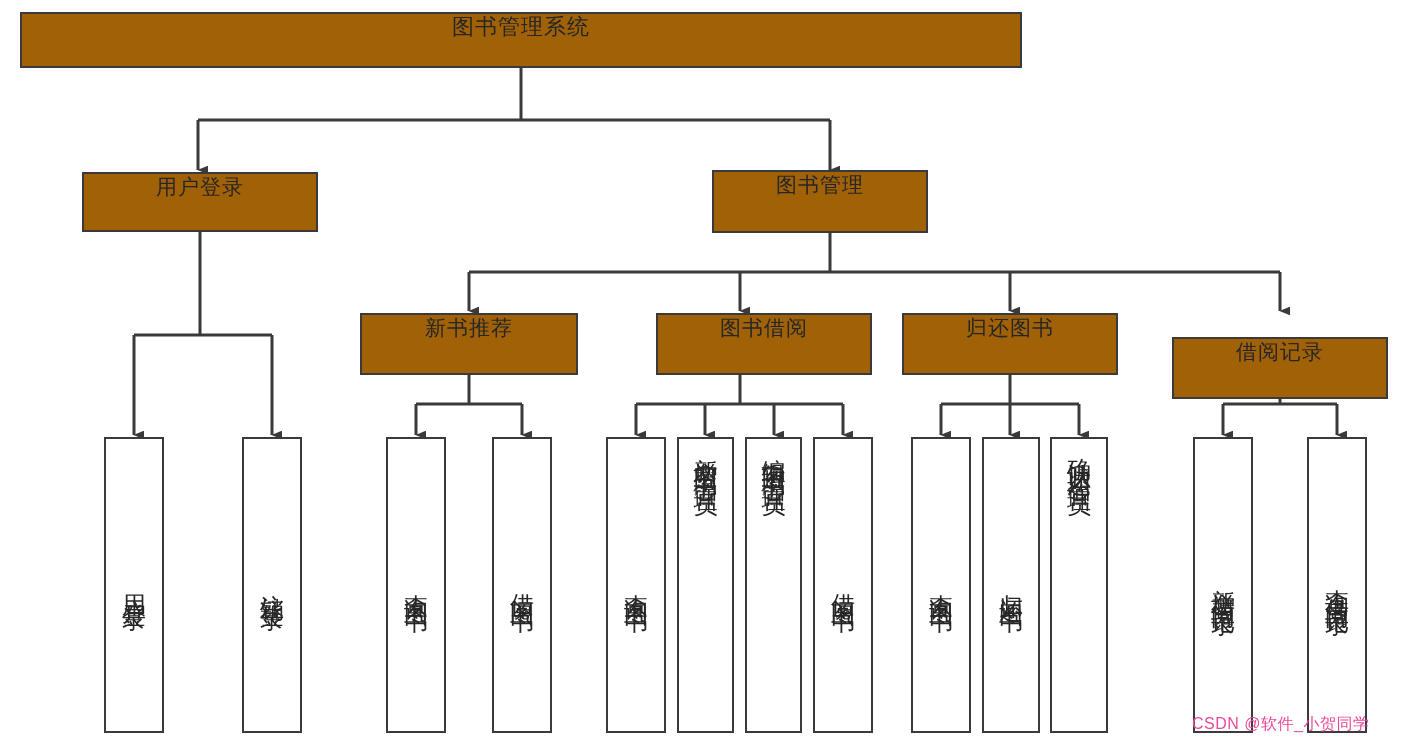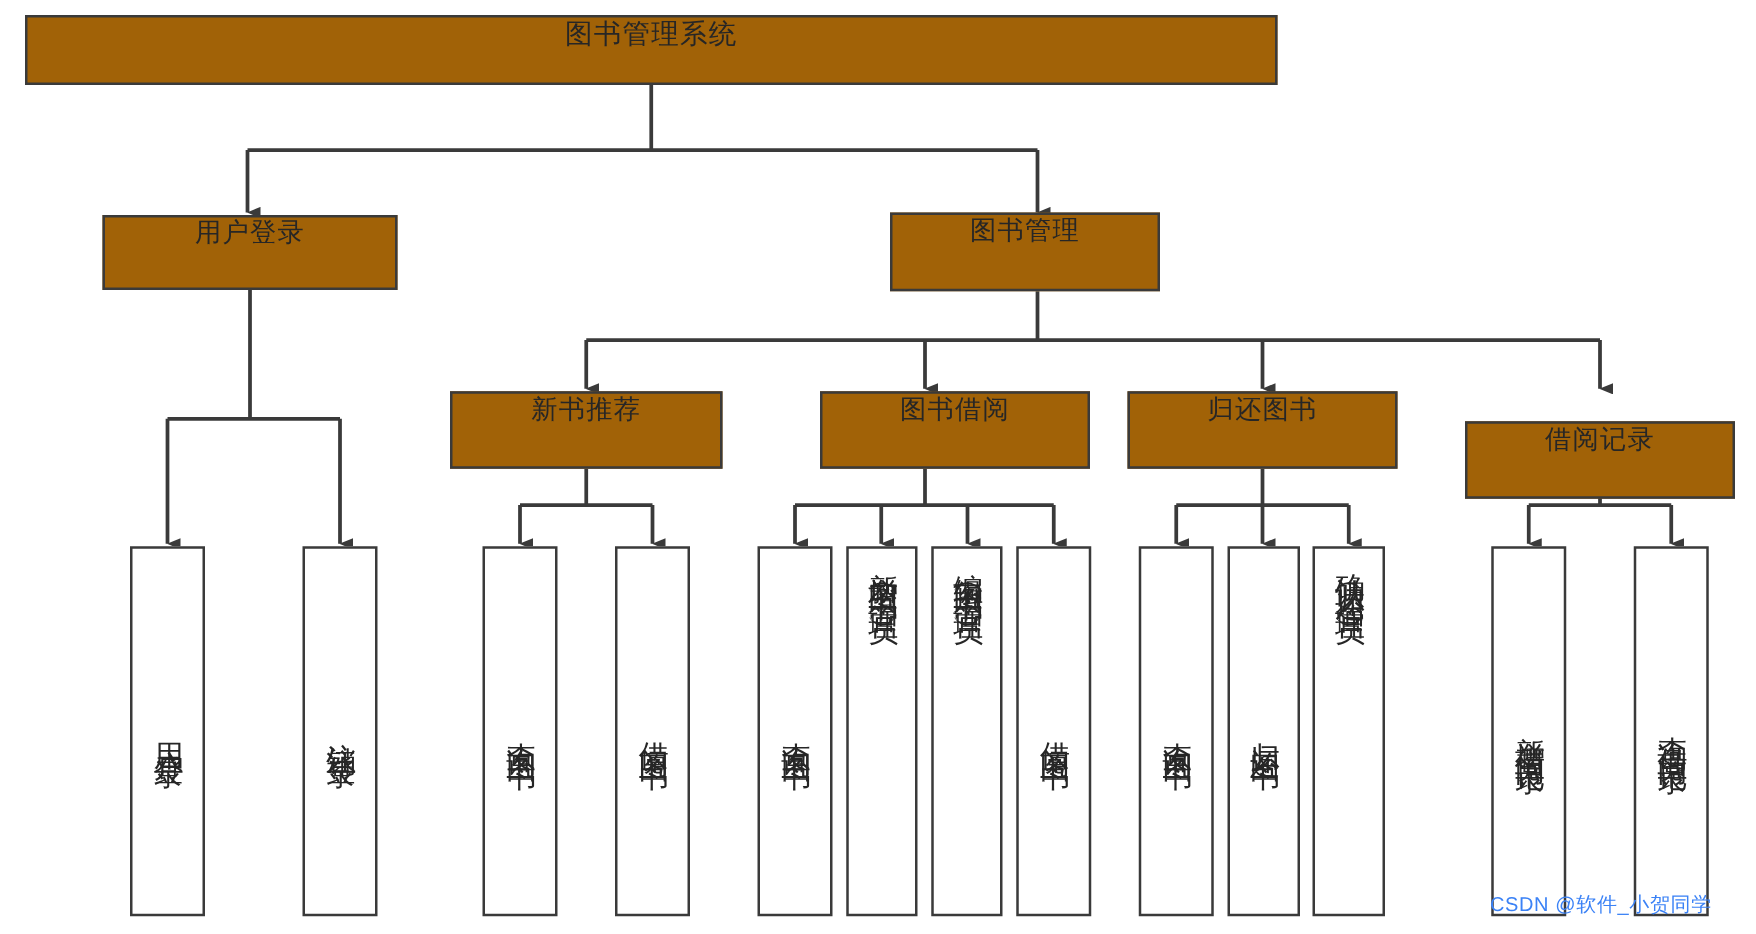--- a/index.html
+++ b/index.html
@@ -67,21 +67,21 @@
     line-height: 1;
     white-space: nowrap;
   }
   .leaf-box.center-v { align-items: center; }
 
   .watermark {
     position: absolute;
     left: 1192px;
     top: 714px;
     font-size: 16px;
-    color: #3b82f6;
+    color: #ec4899;
     letter-spacing: 0.5px;
     white-space: nowrap;
     pointer-events: none;
   }
 </style>
 </head>
 <body>
 
 <div id="diagram-root">
 

